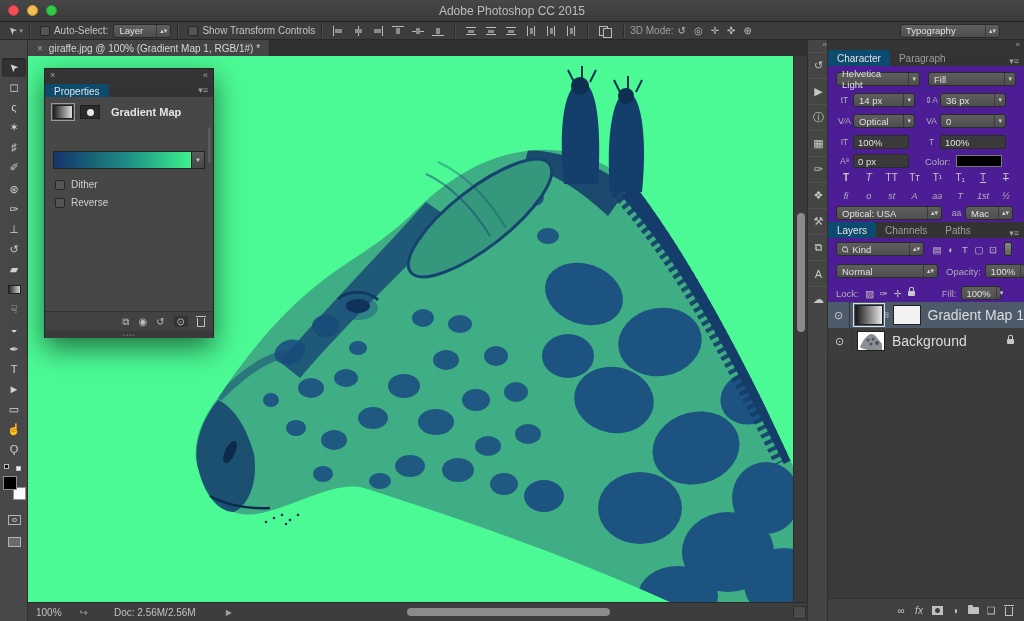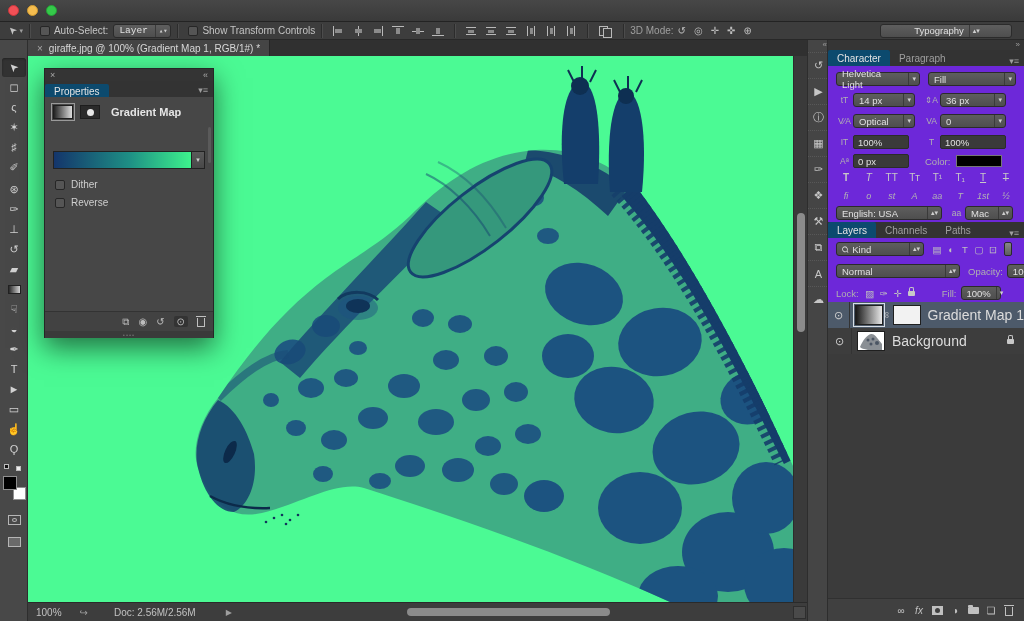--- a/index.html
+++ b/index.html
@@ -71,21 +71,21 @@
     font-size:11px;color:#c6c6c6;border-top:1px dotted #585858;}
   #md-top{position:absolute;left:0;top:0;width:21px;height:11px;font-size:8px;color:#9d9d9d;text-align:right;padding-right:2px;}
   
   #rightdock{left:828px;top:40px;width:196px;height:581px;background:#3f3f3f;}
   #dockbar{position:absolute;left:0;top:0;width:196px;height:10px;background:#353535;font-size:8px;color:#9d9d9d;
     text-align:right;padding-right:4px;line-height:10px;}
   .tabs{position:absolute;left:0;width:196px;height:16px;background:#333333;display:flex;align-items:flex-end;font-size:10px;}
   .tab{padding:2px 9px;color:#9f9f9f;height:16px;display:flex;align-items:center;}
   .tab.active{background:#0c4a6e;color:#e4e4e4;border-radius:2px 2px 0 0;}
   .tab-menu{margin-left:auto;color:#9f9f9f;font-size:9px;padding-right:5px;}
-  .panel-body{position:absolute;left:0;width:196px;background:#6d28d9;}
+  .panel-body{position:absolute;left:0;width:196px;background:#4c1d95;}
   .cic{display:inline-block;width:17px;font-size:8.5px;color:#b2b2b2;text-align:center;}
   .well{height:14px;background:#3a3a3a;border:1px solid #2b2b2b;border-radius:2px;font-size:9.5px;color:#e0e0e0;
     display:inline-flex;align-items:center;padding:0 4px;}
   .tbtn{display:inline-block;width:20px;text-align:center;font-size:10px;color:#c8c8c8;}
   .tbtn.it{font-style:italic;} .tbtn.un{text-decoration:underline;} .tbtn.st{text-decoration:line-through;} .tbtn.bd{font-weight:bold;}
   .otbtn{display:inline-block;width:20px;text-align:center;font-size:9px;color:#b4b4b4;font-style:italic;}
   .frow{position:absolute;display:flex;align-items:center;}
   .lbl{font-size:9.5px;color:#b0b0b0;}
   
   .filter-ic{display:inline-block;width:14px;text-align:center;font-size:9.5px;color:#c0c0c0;}
@@ -132,29 +132,30 @@
   #props-grip{position:absolute;left:0;top:262px;width:168px;height:7px;background:#3a3a3a;
     display:flex;align-items:center;justify-content:center;color:#6f6f6f;font-size:6px;letter-spacing:1px;}
 </style>
 </head>
 <body>
 
 <div class="abs" id="titlebar">
   <span class="tl" style="background:#f25056;border:1px solid #c9373d;"></span>
   <span class="tl" style="background:#f5bd4f;border:1px solid #cf9a31;"></span>
   <span class="tl" style="background:#35c94a;border:1px solid #24a336;"></span>
+  <span id="title-text">Adobe Photoshop CC 2015</span>
 </div>
 
 <div class="abs" id="optionsbar">
   <span style="margin-left:8px;" class="rot315">➤</span>
   <span style="font-size:7px;margin-left:3px;color:#9f9f9f;">▾</span>
   <span class="ob-sep"></span>
   <span class="chk"></span>
   <span>Auto-Select:</span>
-  <span class="dd" style="width:58px;margin-left:5px;font-family:Liberation Mono, monospace;">
+  <span class="dd" style="width:58px;margin-left:5px;">
     <span>Layer</span>
     <span class="car">▴▾</span>
   </span>
   <span class="ob-sep"></span>
   <span class="chk"></span>
   <span>Show Transform Controls</span>
   <span class="ob-sep"></span>
   <span class="ico-al av l"></span>
   <span class="ico-al av c"></span>
   <span class="ico-al av r"></span>
@@ -170,21 +171,21 @@
   <span class="ico-al dh"></span>
   <span class="ob-sep"></span>
   <span class="ico-aa"></span>
   <span class="ob-sep"></span>
   <span style="color:#9f9f9f;">3D Mode:</span>
   <span class="ob-ic">↺</span>
   <span class="ob-ic">◎</span>
   <span class="ob-ic">✛</span>
   <span class="ob-ic">✜</span>
   <span class="ob-ic">⊕</span>
-  <span class="dd" style="width:132px;position:absolute;right:12px;justify-content:center;">
+  <span class="dd" style="width:100px;position:absolute;right:24px;">
     <span>Typography</span>
     <span class="car">▴▾</span>
   </span>
 </div>
 
 <div class="abs" id="toolbar">
   <span class="tool sel" style="top:18px;">
       <span class="rot315">➤</span>
     </span>
   <span class="tool" style="top:38px;">
@@ -472,21 +473,21 @@
       <span class="otbtn">o</span>
       <span class="otbtn">st</span>
       <span class="otbtn">A</span>
       <span class="otbtn">aa</span>
       <span class="otbtn">T</span>
       <span class="otbtn">1st</span>
       <span class="otbtn">½</span>
     </div>
     <div class="frow" style="left:8px;top:140px;">
       <span class="dd" style="width:106px;">
-        <span>English: USA</span>
+        <span>Optical: USA</span>
         <span class="car">▴▾</span>
       </span>
       <span class="cic" style="margin-left:6px;">aa</span>
       <span class="dd" style="width:48px;">
         <span>Mac</span>
         <span class="car">▴▾</span>
       </span>
     </div>
   </div>
 
@@ -507,21 +508,21 @@
         <span class="car">▴▾</span>
       </span>
       <span class="filter-ic" style="margin-left:6px;">▤</span>
       <span class="filter-ic">◐</span>
       <span class="filter-ic">T</span>
       <span class="filter-ic">▢</span>
       <span class="filter-ic">⊡</span>
       <span class="fswitch" style="margin-left:4px;"></span>
     </div>
     <div class="frow" style="left:8px;top:26px;">
-      <span class="dd" style="width:124px;gap:6px;">
+      <span class="dd" style="width:102px;gap:6px;">
         <span>Normal</span>
         <span class="car">▴▾</span>
       </span>
       <span class="lbl" style="margin-left:8px;">Opacity:</span>
       <span class="dd" style="width:40px;margin-left:4px;">
         <span>100%</span>
         <span class="car">▾</span>
       </span>
     </div>
     <div class="frow" style="left:8px;top:48px;">

